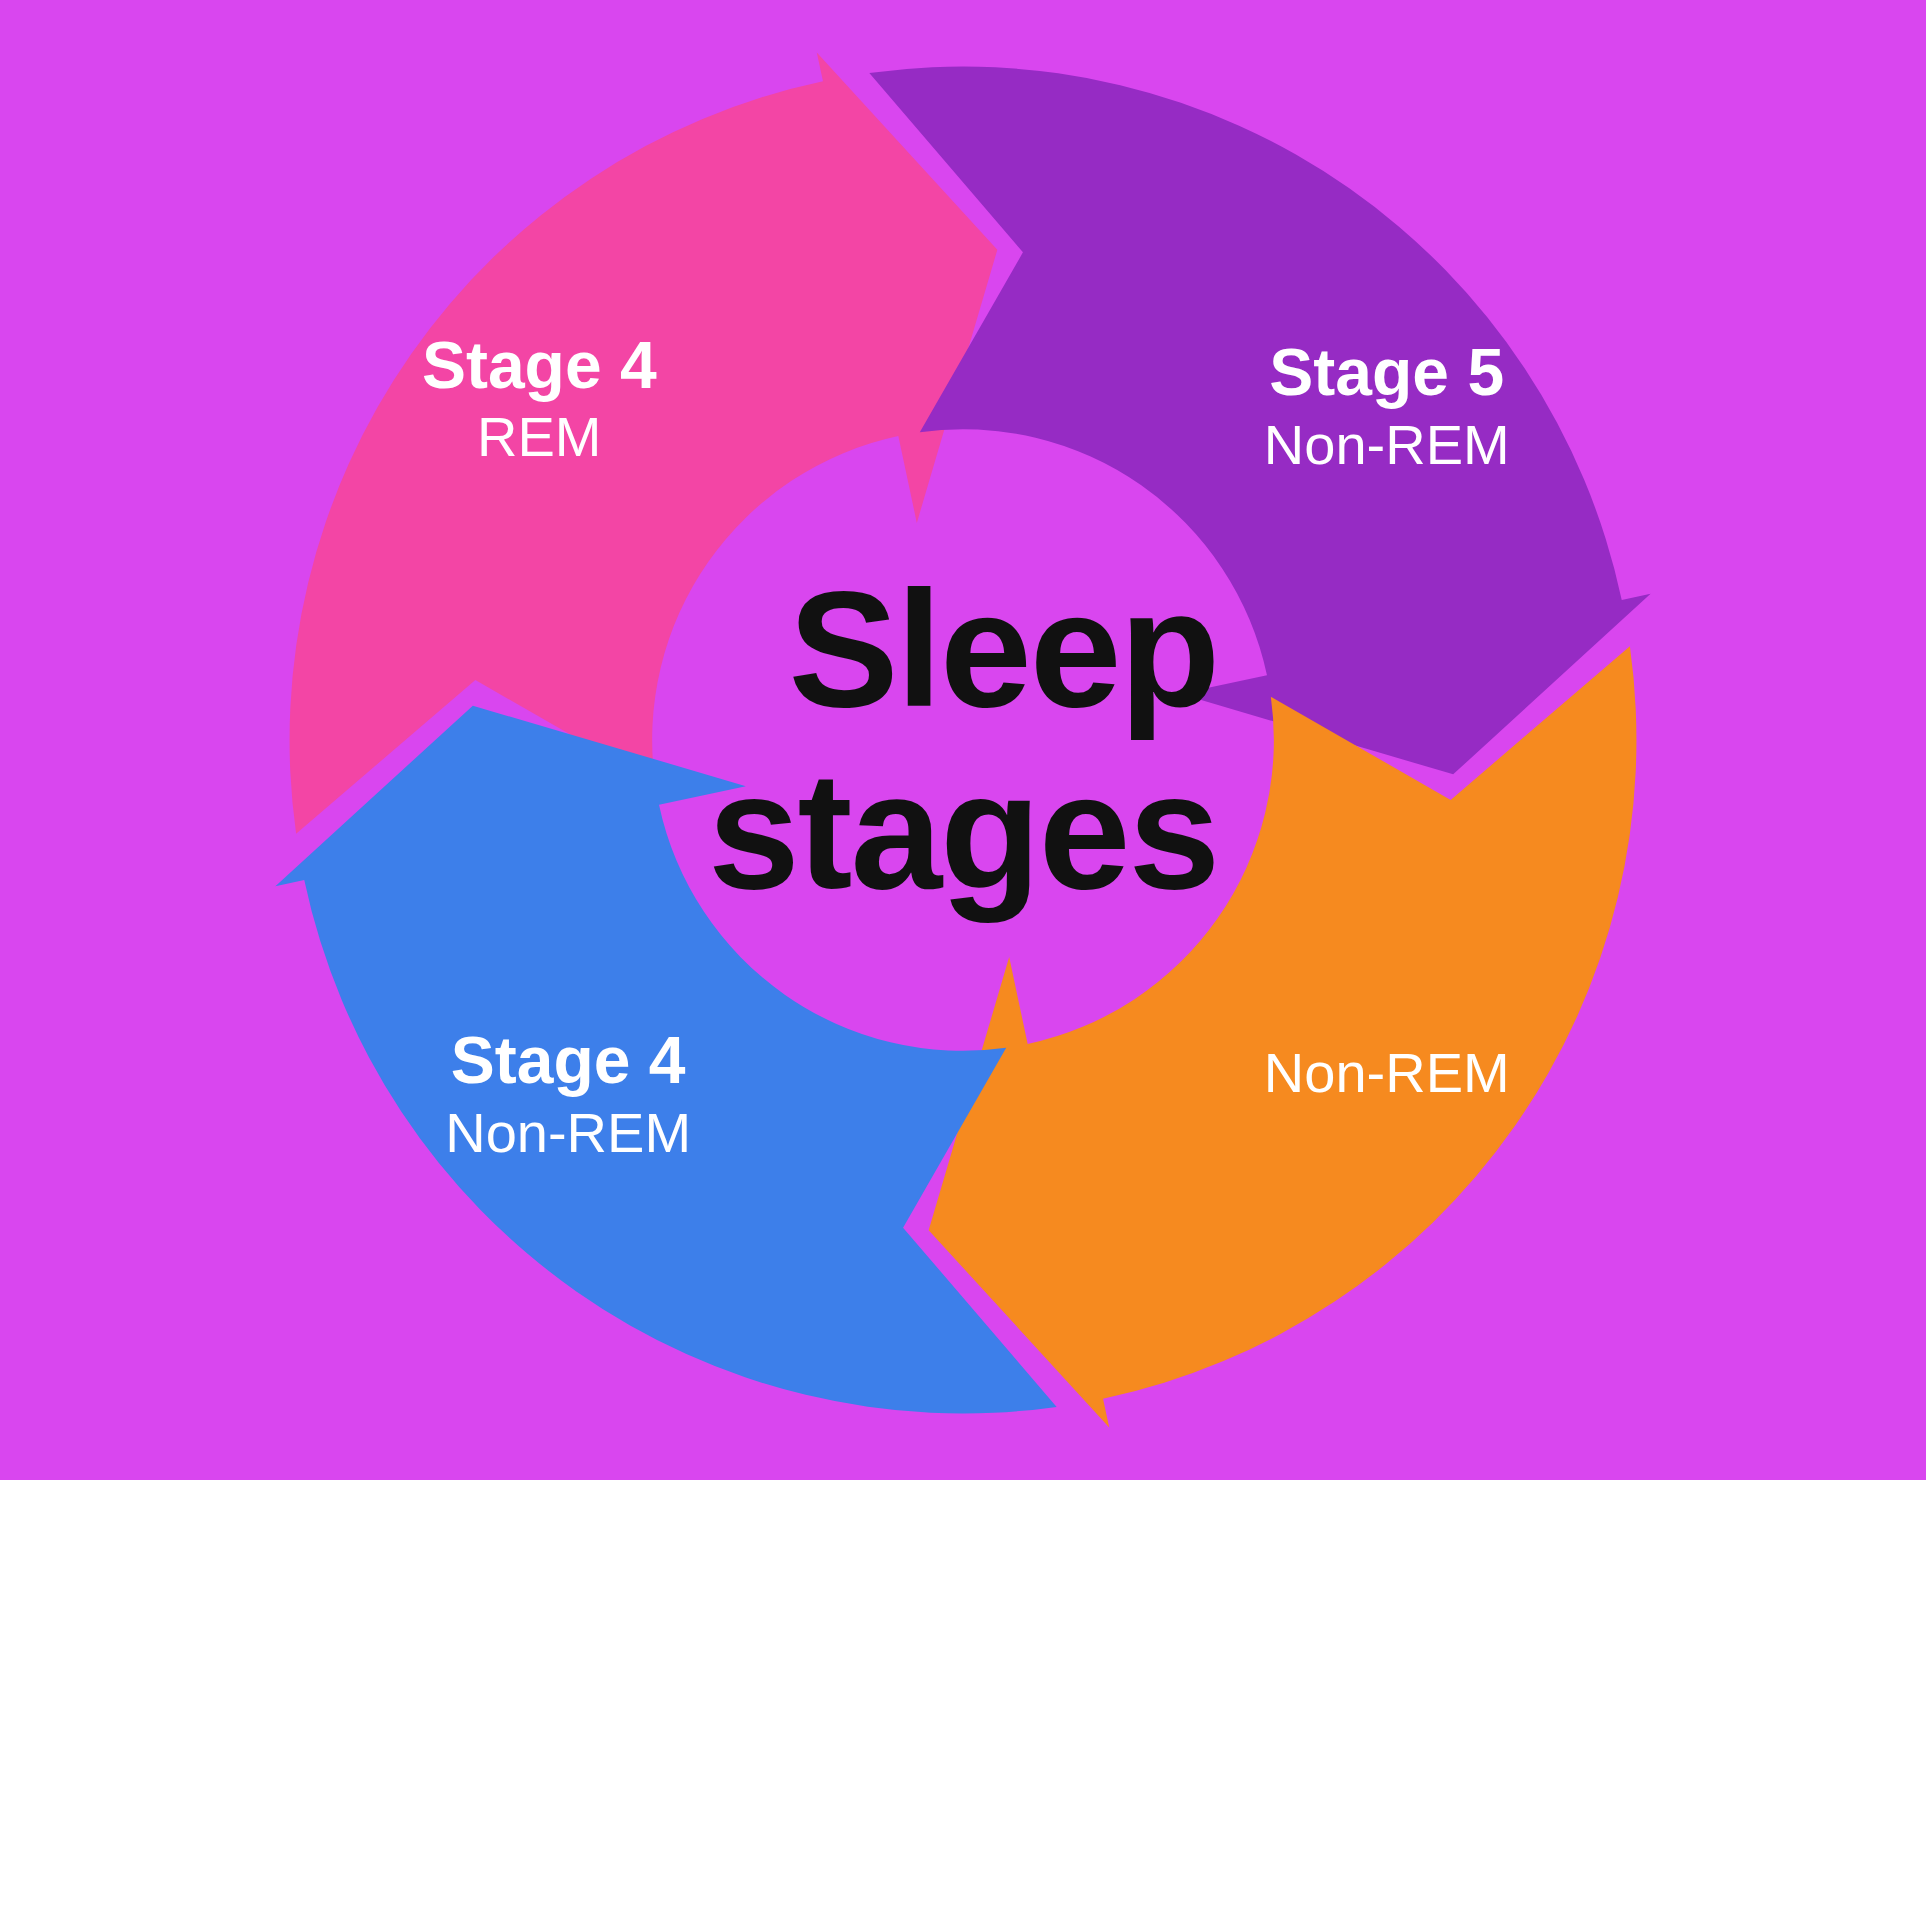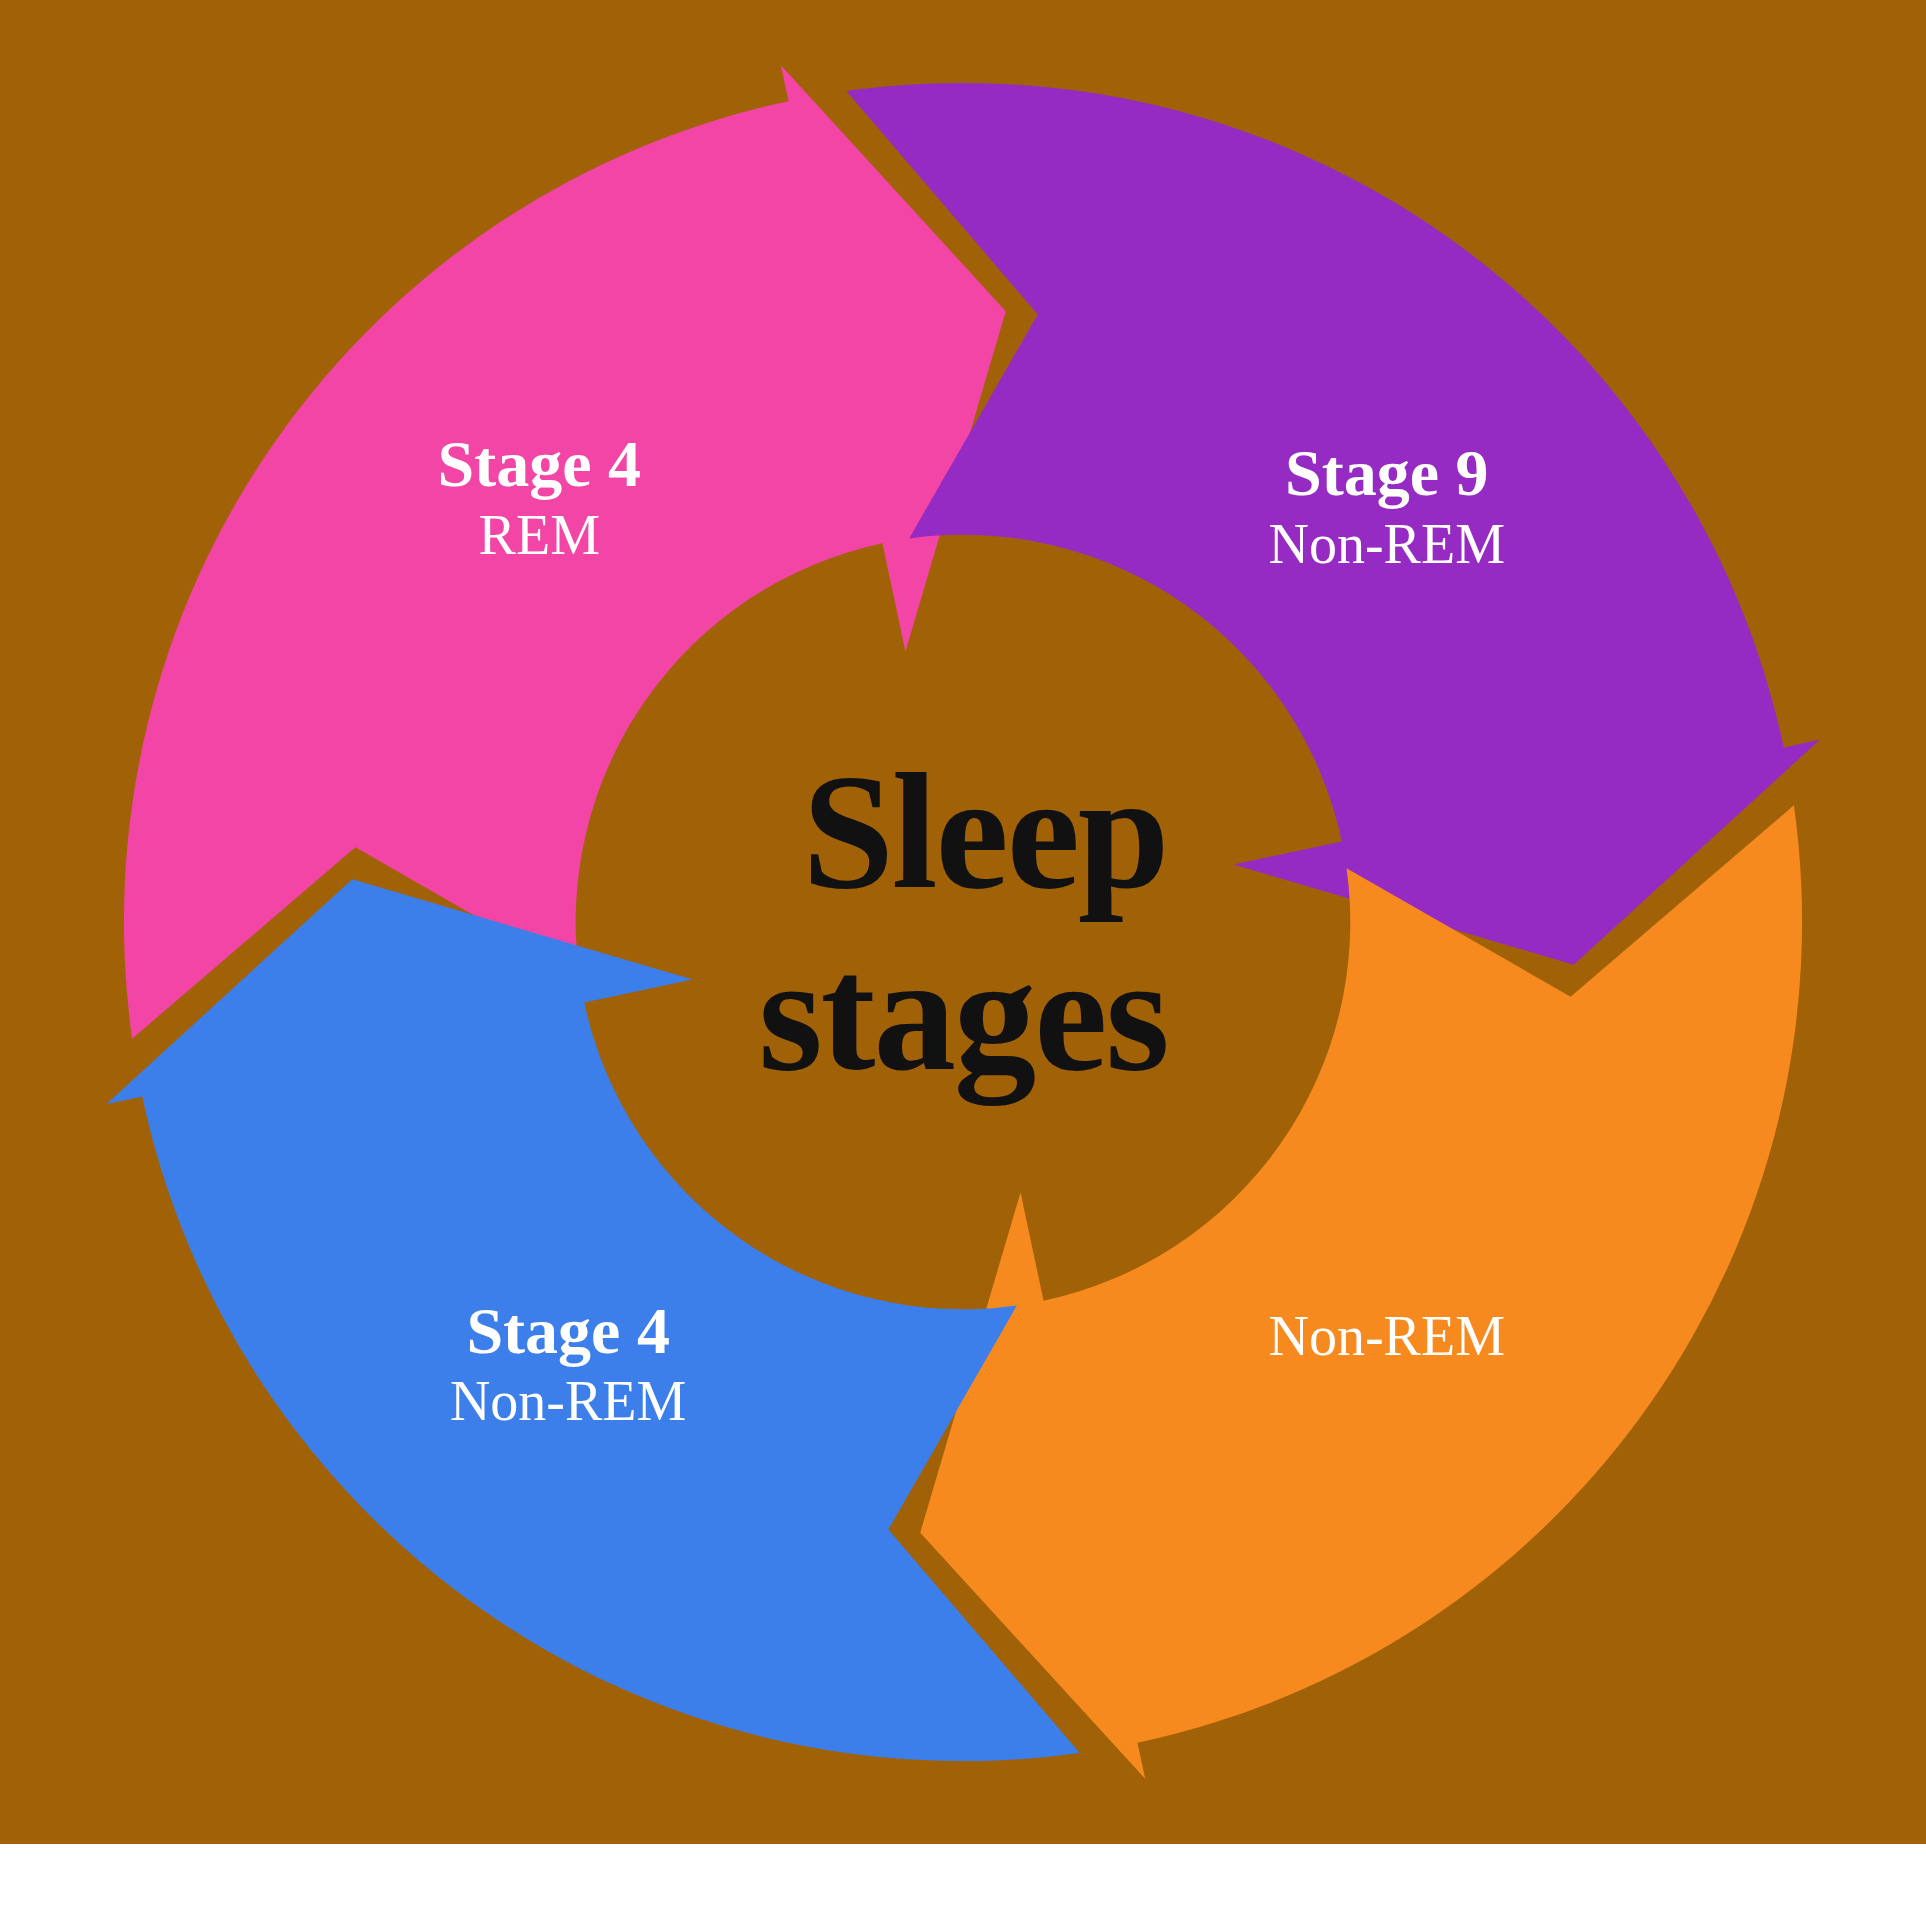--- a/index.html
+++ b/index.html
@@ -3,24 +3,24 @@
 <meta charset="utf-8">
 <style>
   html, body {
     margin: 0;
     padding: 0;
     background: #ffffff;
   }
   .canvas {
     position: relative;
     width: 1926px;
-    height: 1844px;
-    background: #a16207;
+    height: 1480px;
+    background: #d946ef;
     overflow: hidden;
-    font-family: Liberation Serif, serif;
+    font-family: Liberation Sans, sans-serif;
   }
   .cycle-svg {
     position: absolute;
     left: 0;
     top: 0;
     width: 100%;
     height: 100%;
   }
   .seg-label {
     position: absolute;
@@ -83,21 +83,21 @@
 
     <use href="#arrowShape" transform="rotate(270 500 500)" fill="#3D7FEA"></use>
   </svg>
 
   <div class="seg-label" style="left:28%; top:27%;">
     <span class="l1">Stage 4</span>
     <span class="l2">REM</span>
   </div>
 
   <div class="seg-label" style="left:72%; top:27.5%;">
-    <span class="l1">Stage 9</span>
+    <span class="l1">Stage 5</span>
     <span class="l2">Non-REM</span>
   </div>
 
   <div class="seg-label" style="left:72%; top:72.5%;">
     <span class="l2">Non-REM</span>
   </div>
 
   <div class="seg-label" style="left:29.5%; top:74%;">
     <span class="l1">Stage 4</span>
     <span class="l2">Non-REM</span>

